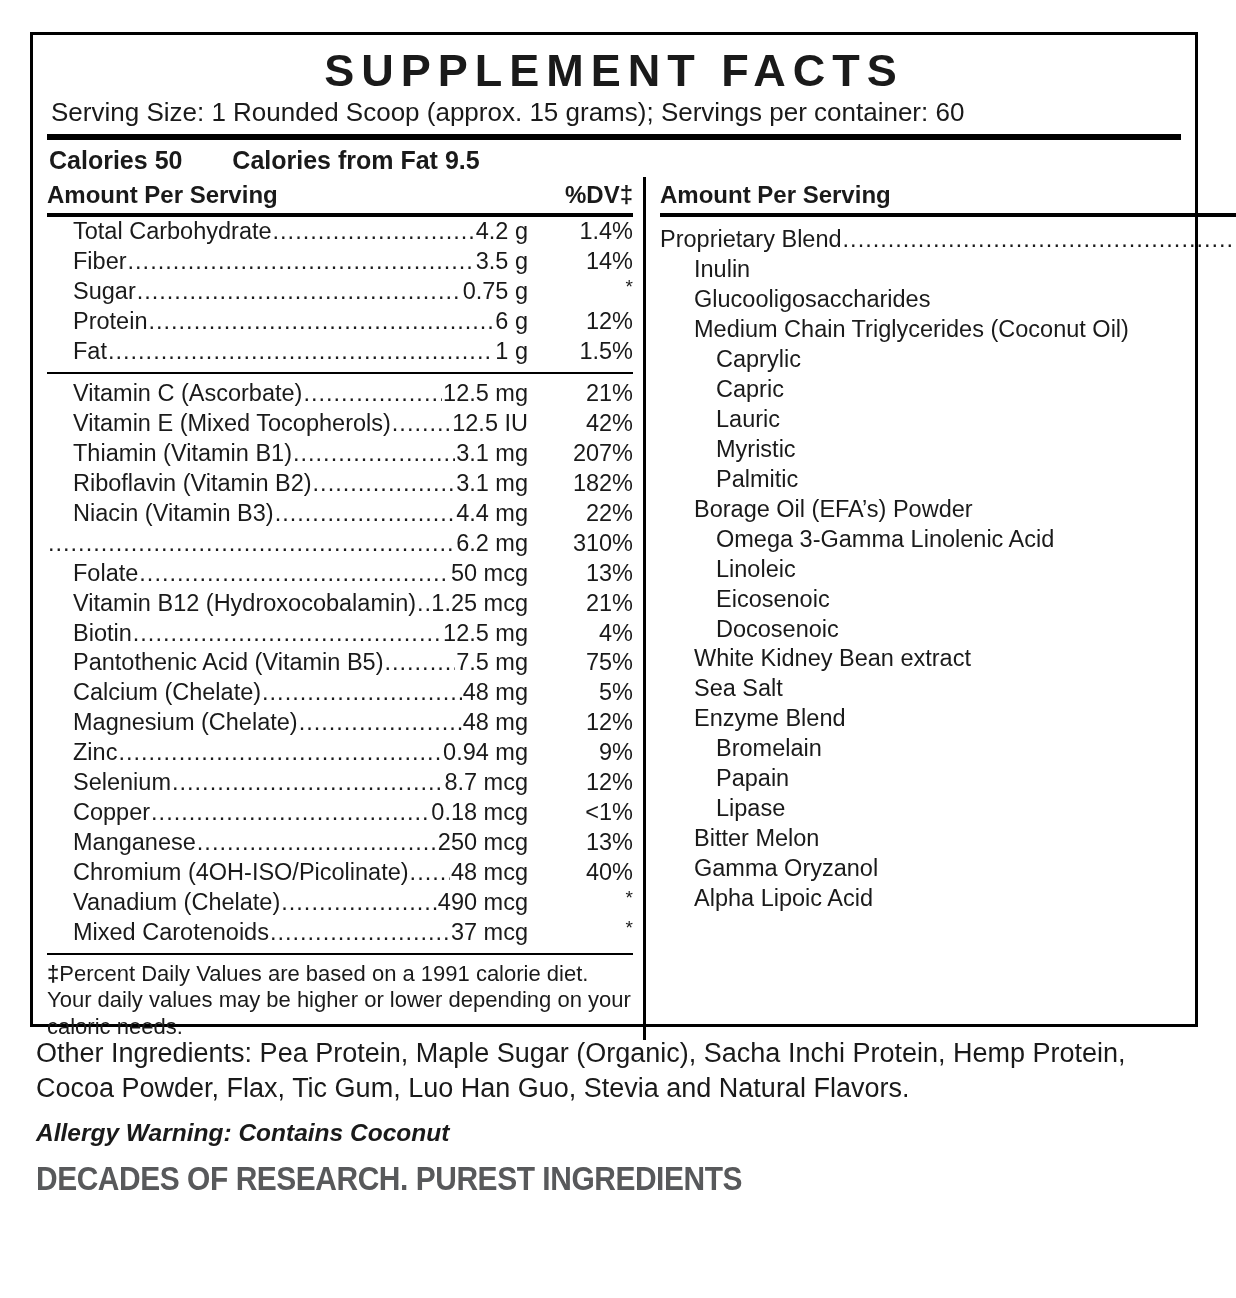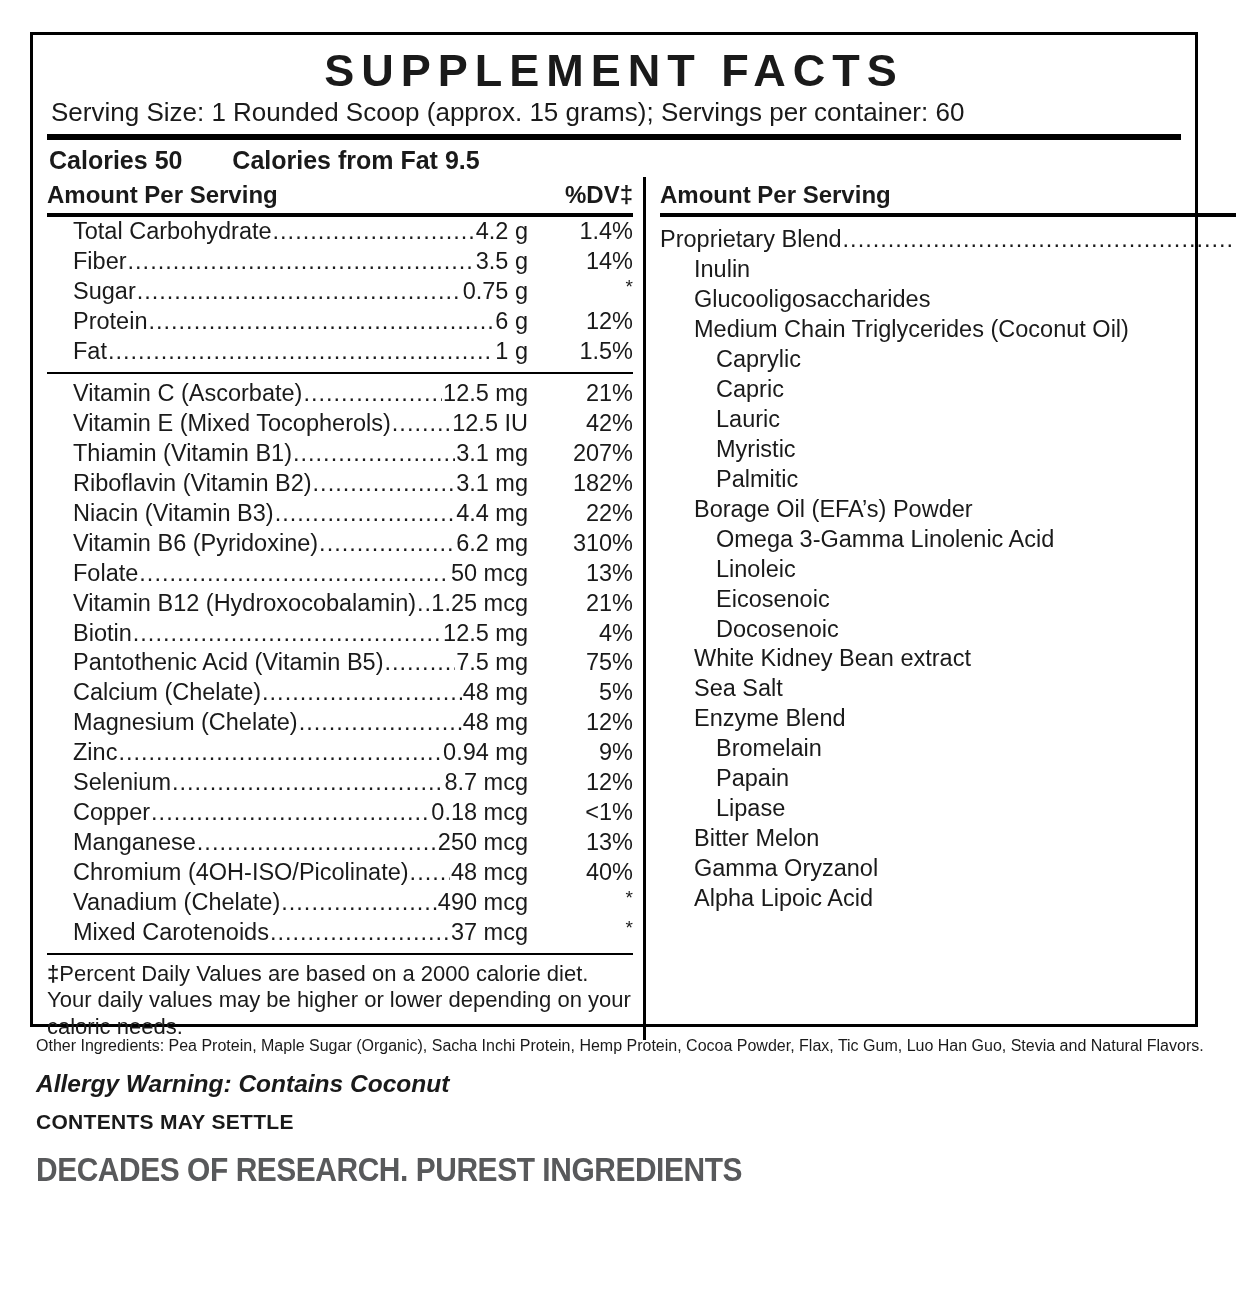--- a/index.html
+++ b/index.html
@@ -161,21 +161,21 @@
   .ind1 { padding-left: 34px; }
   .ind2 { padding-left: 56px; }
 
   .below {
     position: absolute;
     left: 36px;
     top: 1036px;
     width: 1170px;
   }
   .other {
-    font-size: 16px;
+    font-size: 27px;
     line-height: 1.28;
     margin: 0 0 14px 0;
   }
   .contains {
     font-size: 24.5px;
     line-height: 1.28;
     margin: 0 0 14px 0;
   }
   .allergy {
     font-size: 24.5px;
@@ -290,21 +290,20 @@
               <span class="amt">3.1 mg</span>
               <span class="pct">182%</span>
             </div>
             <div class="row">
               <span class="name">Niacin (Vitamin B3)</span>
               <span class="dots">..........................................................................................</span>
               <span class="amt">4.4 mg</span>
               <span class="pct">22%</span>
             </div>
             <div class="row">
-              <span class="name">Vitamin B6 (Pyridoxine)</span>
               <span class="dots">..........................................................................................</span>
               <span class="amt">6.2 mg</span>
               <span class="pct">310%</span>
             </div>
             <div class="row">
               <span class="name">Folate</span>
               <span class="dots">..........................................................................................</span>
               <span class="amt">50 mcg</span>
               <span class="pct">13%</span>
             </div>
@@ -378,21 +377,21 @@
               <span class="name">Mixed Carotenoids</span>
               <span class="dots">..........................................................................................</span>
               <span class="amt">37 mcg</span>
               <span class="pct star">*</span>
             </div>
           </div>
 
         <div class="group-sep"></div>
 
         <div class="foot">
-          <p><span class="sym">‡</span><span>Percent Daily Values are based on a 2000 calorie diet. Your daily values may be higher or lower depending on your caloric needs.</span></p>
+          <p><span class="sym">‡</span><span>Percent Daily Values are based on a 1991 calorie diet. Your daily values may be higher or lower depending on your caloric needs.</span></p>
         </div>
       </div>
 
       <div class="col-divider"></div>
 
       <div class="col-right">
         <div class="hdr">
           <span class="aps">Amount Per Serving</span>
 
         </div>
@@ -431,17 +430,16 @@
             <div class="sub ind1">Alpha Lipoic Acid</div>
           </div>
       </div>
 
     </div>
   </div>
 
   <div class="below">
     <div class="other">Other Ingredients: Pea Protein, Maple Sugar (Organic), Sacha Inchi Protein, Hemp Protein, Cocoa Powder, Flax, Tic Gum, Luo Han Guo, Stevia and Natural Flavors.</div>
     <div class="allergy">Allergy Warning: Contains Coconut</div>
-    <div class="settle">CONTENTS MAY SETTLE</div>
     <div class="tagline">DECADES OF RESEARCH. PUREST INGREDIENTS</div>
   </div>
 
 </div>
 
 </body></html>

